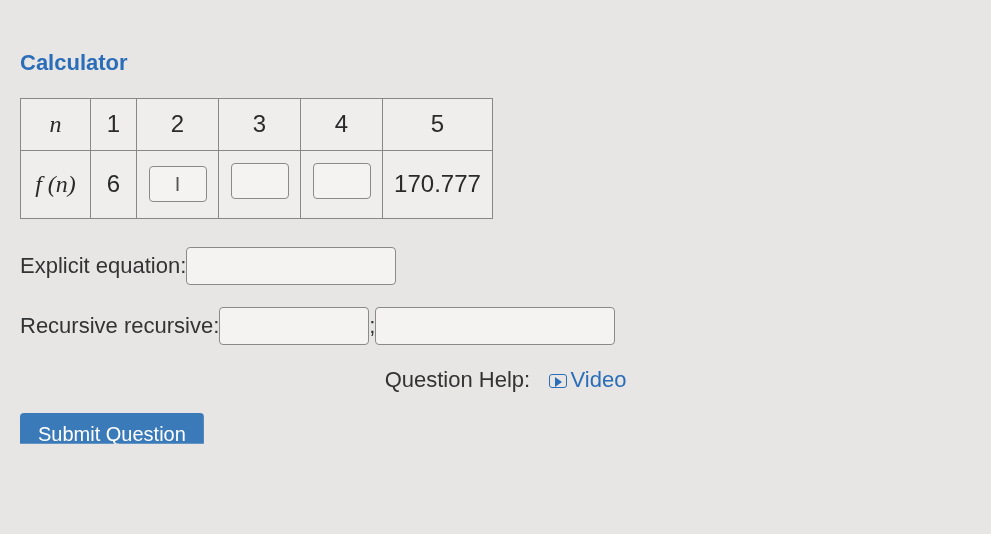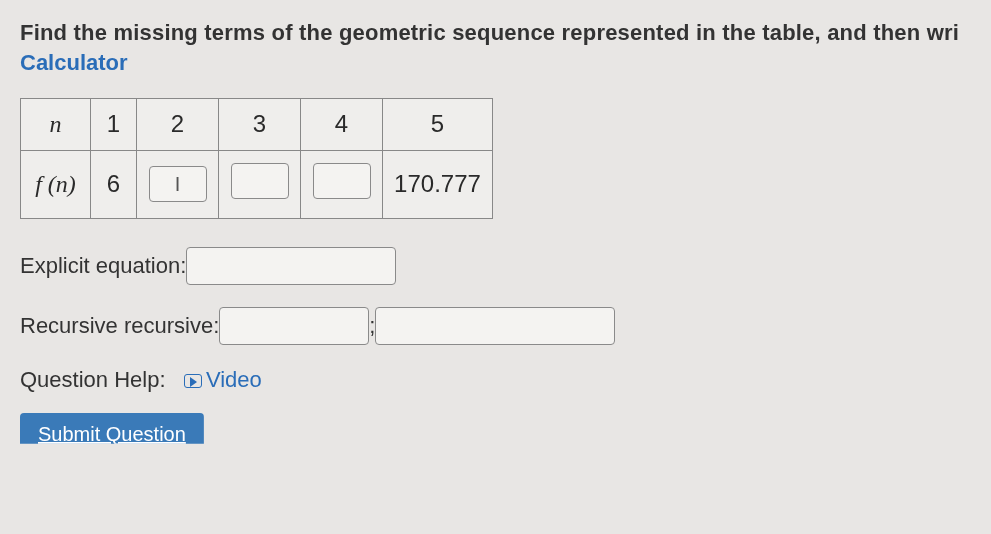--- a/index.html
+++ b/index.html
@@ -77,20 +77,21 @@
     border-radius: 4px;
   }
   .eq-input.w1 { width: 210px; }
   .eq-input.w2 { width: 150px; }
   .eq-input.w3 { width: 240px; }
   .qh-row {
     font-size: 22px;
     color:#333;
     margin-top: 8px;
     margin-bottom: 14px;
+    text-align: center;
   }
   .video-link {
     color:#2a6db8;
     text-decoration:none;
   }
   .play-icon {
     display:inline-block;
     width:18px; height:14px;
     border:1.5px solid #2a6db8;
     border-radius:3px;
@@ -109,30 +110,29 @@
   .submit-btn {
     display:inline-block;
     background:#3a7ab8;
     color:#fff;
     font-size:20px;
     padding:10px 18px 2px 18px;
     border-radius:4px 4px 0 0;
     position:relative;
     bottom:-6px;
     clip-path: inset(0 0 4px 0);
-    text-decoration: underline;
   }
 </style>
 </head>
 <body>
 
 
 
 <div class="instructions">
-  <span>Find the missing terms of the geometric sequence represented in the table, and then wri</span><br>
+  <br>
 </div>
 
 <a href="#" class="calculator-link">Calculator</a>
 
 <table class="seq">
   <tbody>
       <tr class="hrow">
     <td class="col-label">n</td>
     <td class="col1">1</td>
     <td class="col2">2</td>

